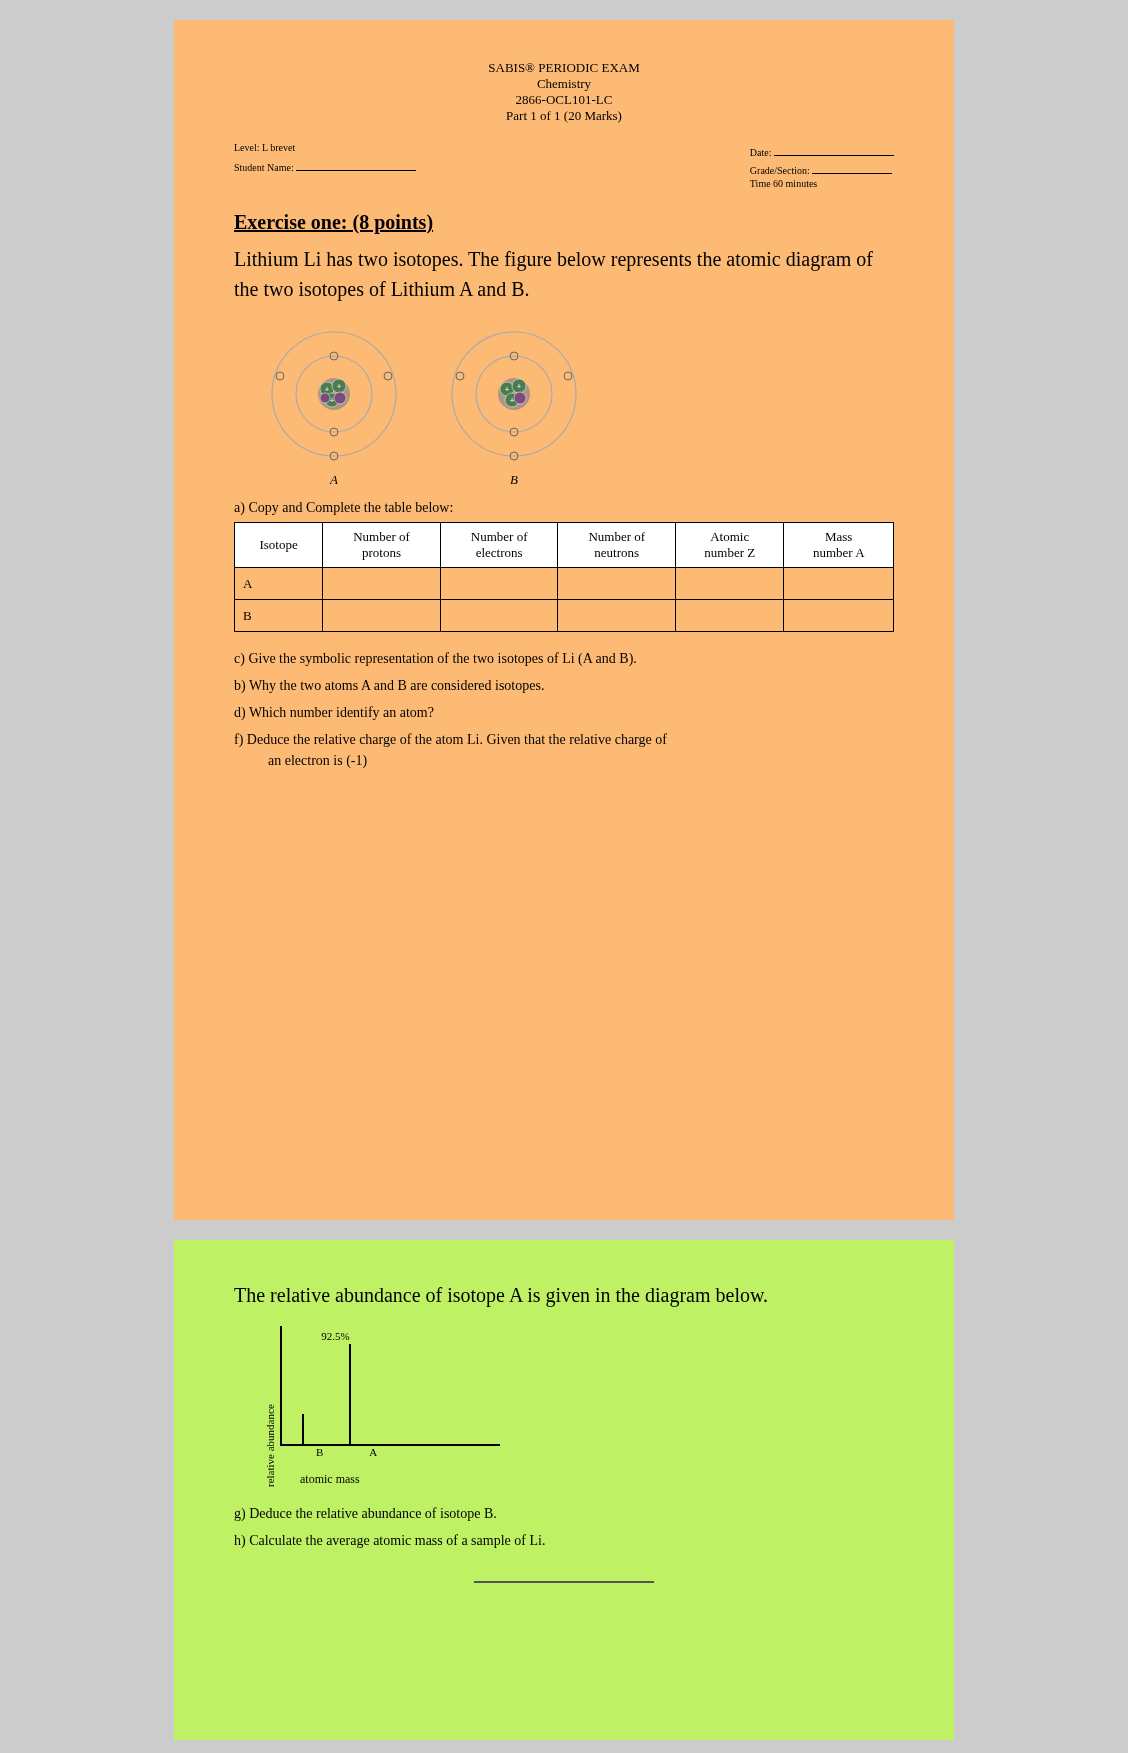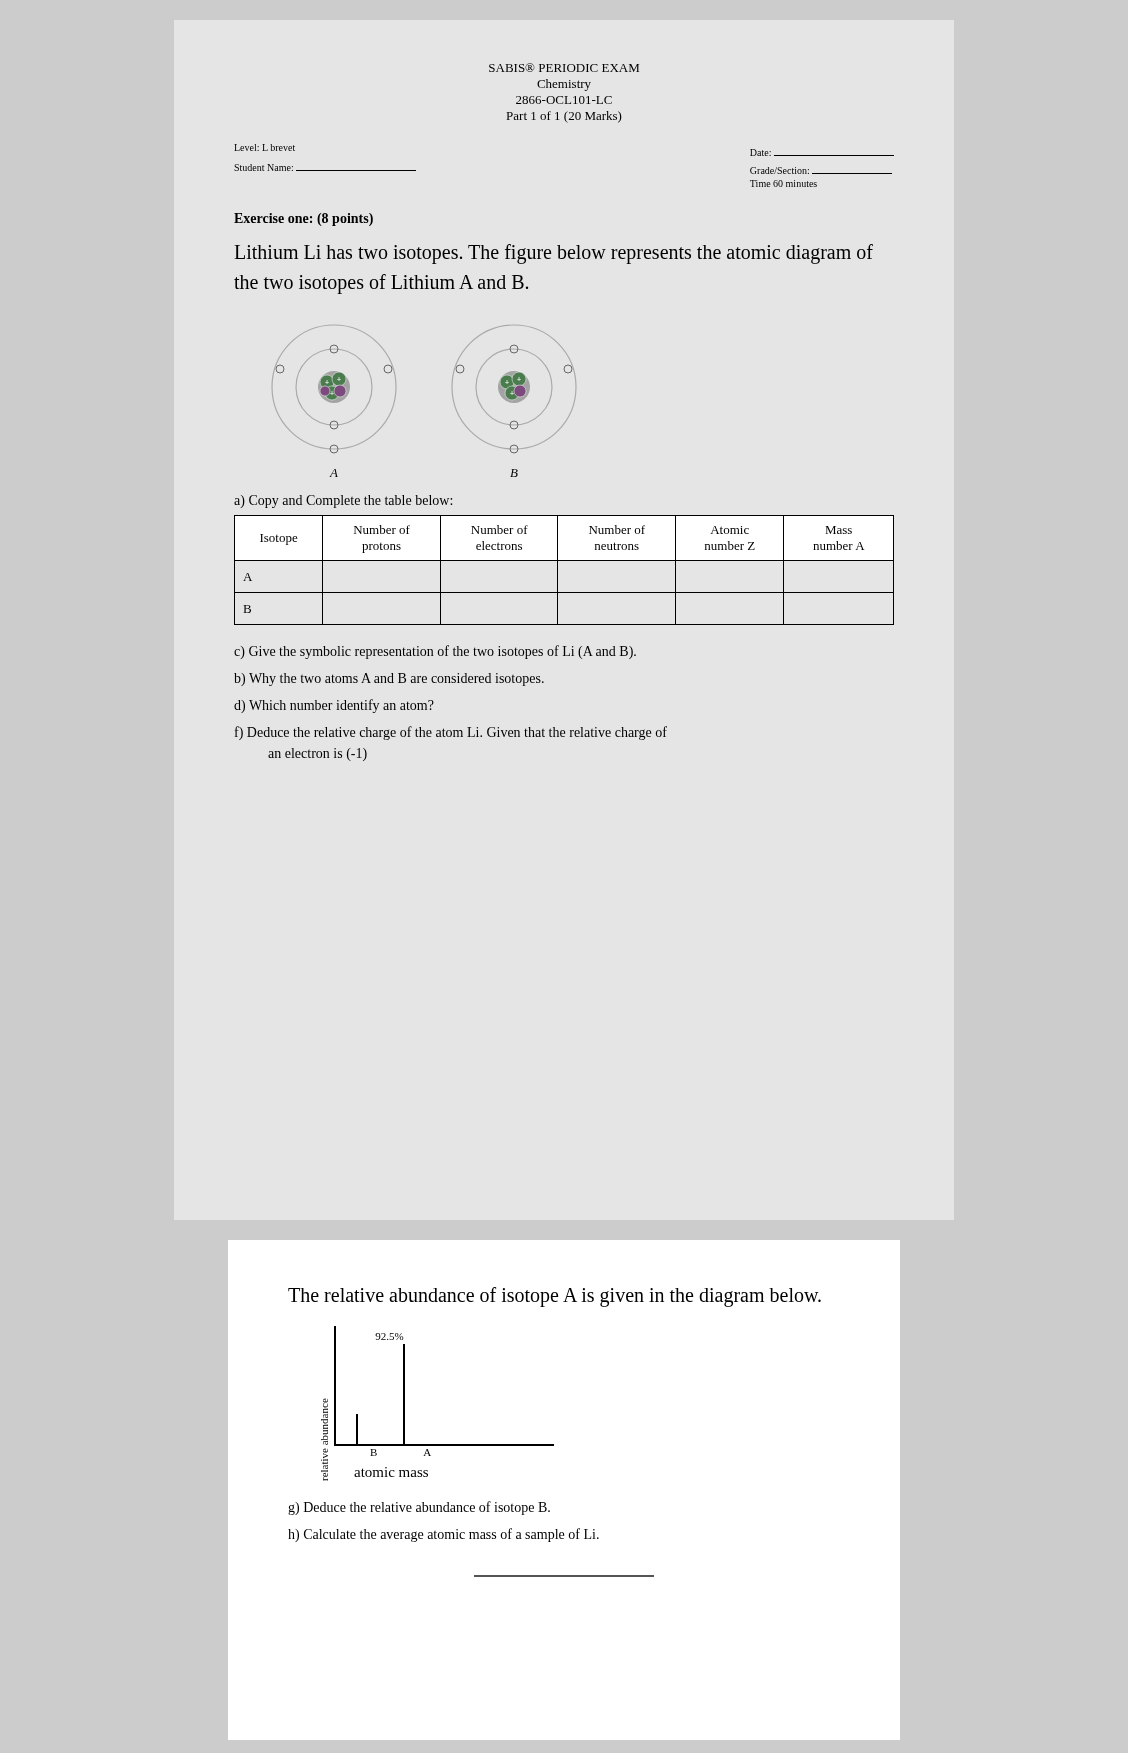--- a/index.html
+++ b/index.html
@@ -5,29 +5,29 @@
     * { margin: 0; padding: 0; box-sizing: border-box; }
     body {
       background: #ccc;
       font-family: 'Times New Roman', Times, serif;
       font-size: 14px;
       color: #000;
     }
     .page {
       width: 780px;
       min-height: 1200px;
-      background: #e5e5e5;
+      background: #fdba74;
       margin: 20px auto;
       padding: 40px 60px;
       position: relative;
     }
     .page2 {
-      width: 672px;
+      width: 780px;
       min-height: 500px;
-      background: #ffffff;
+      background: #bef264;
       margin: 20px auto;
       padding: 40px 60px;
       position: relative;
     }
     .header {
       text-align: center;
       margin-bottom: 18px;
     }
     .header .title-line {
       font-size: 13px;
@@ -57,22 +57,23 @@
       height: 14px;
     }
     .underline-field-sm {
       display: inline-block;
       border-bottom: 1px solid #000;
       min-width: 80px;
       height: 14px;
     }
     .exercise-title {
       font-weight: bold;
+      text-decoration: underline;
       margin-bottom: 10px;
-      font-size: 14px;
+      font-size: 20px;
     }
     .paragraph {
       margin-bottom: 12px;
       line-height: 1.5;
       font-size: 20px;
     }
     
     .atoms-container {
       display: flex;
       justify-content: flex-start;
@@ -188,23 +189,23 @@
     }
     .bar-value {
       position: absolute;
       top: -18px;
       font-size: 11px;
       white-space: nowrap;
       left: 50%;
       transform: translateX(-50%);
     }
     .x-axis-title {
-      font-size: 15px;
+      font-size: 12px;
       text-align: center;
-      margin-top: 6px;
+      margin-top: 14px;
       margin-left: 20px;
     }
     .divider-line {
       width: 180px;
       border: none;
       border-top: 2px solid #555;
       margin: 20px auto 0 auto;
     }
   </style>
 </head>

